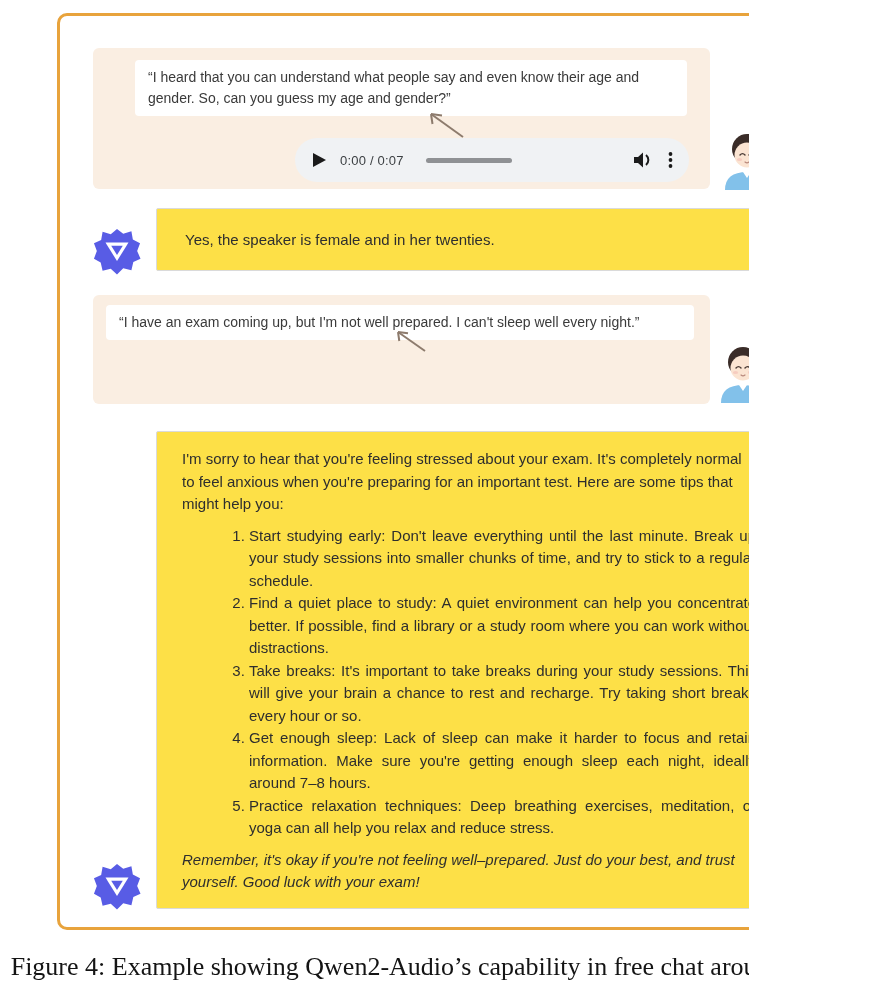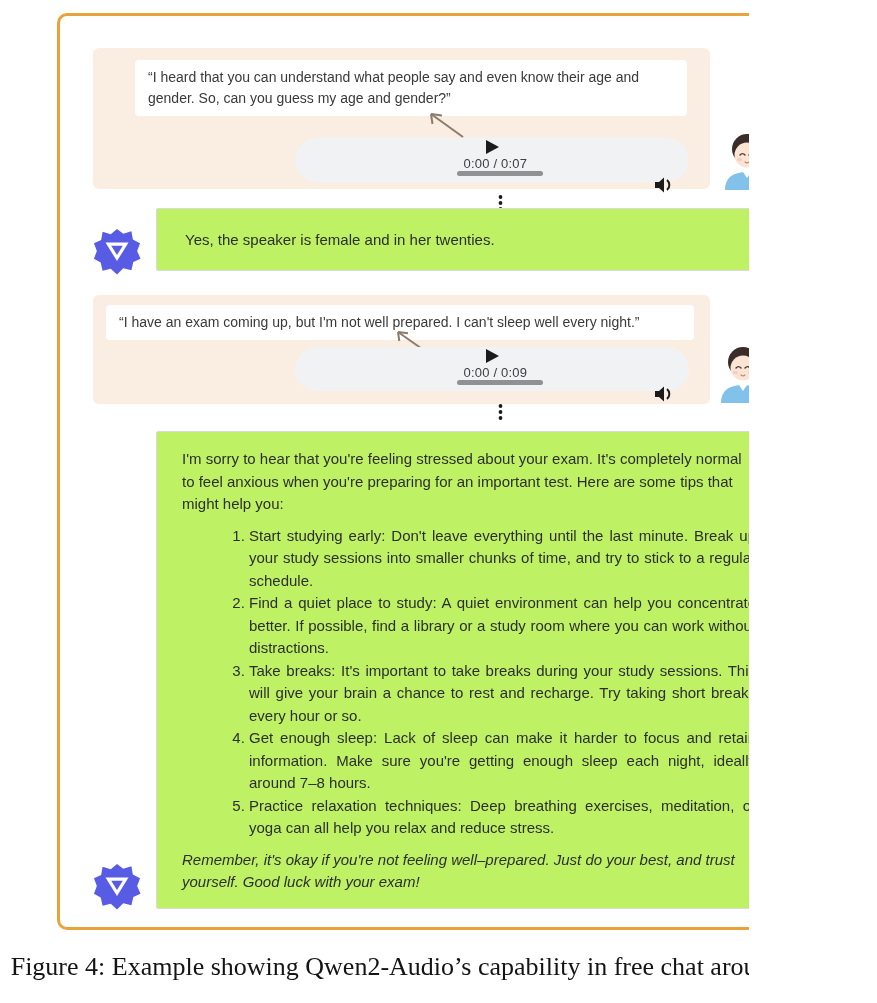--- a/index.html
+++ b/index.html
@@ -19,36 +19,36 @@
           font-size:14px;line-height:21px;color:#3a3a3a;padding:7px 13px;}
   .bubble-1{left:42px;top:12px;width:526px;}
   .bubble-2{left:13px;top:10px;width:562px;white-space:nowrap;}
 
   .bubble-arrow{position:absolute;}
   .bubble-arrow-1{left:330px;top:62px;}
   .bubble-arrow-2{left:298px;top:34px;}
 
   
   .player{position:absolute;left:202px;width:394px;height:44px;background:#f0f2f4;
-          border-radius:22px;display:flex;align-items:center;padding:0 16px;box-sizing:border-box;flex-direction:column;}
+          border-radius:22px;display:flex;align-items:center;padding:0 16px;box-sizing:border-box;}
   .player-1{top:90px;}
   .player-2{top:52px;}
   .play-btn{width:16px;height:18px;display:flex;align-items:center;flex:none;cursor:pointer;}
   .time{margin-left:13px;font-size:13px;color:#3c4043;letter-spacing:.2px;flex:none;width:70px;}
   .seek{margin-left:16px;width:86px;height:5px;border-radius:3px;background:#8f9194;flex:none;}
   .vol{margin-left:auto;flex:none;display:flex;align-items:center;}
   .kebab{margin-left:16px;flex:none;display:flex;align-items:center;}
 
   
   .avatar{position:absolute;width:56px;height:62px;}
   .avatar-1{left:659px;top:112px;}
   .avatar-2{left:655px;top:325px;}
 
   
-  .reply{position:absolute;left:96px;width:621px;background:#bef264;
+  .reply{position:absolute;left:96px;width:621px;background:#fde047;
          border:1px solid #dadada;border-radius:2px;box-sizing:border-box;font-size:15px;color:#2e2e2e;}
   .reply-1{top:192px;height:63px;display:flex;align-items:center;padding-left:28px;}
   .reply-2{top:415px;height:478px;padding:16px 20px 0 25px;line-height:22.5px;}
   .reply-2 p{margin:0 0 9px 0;}
   .reply-2 ol{margin:0 0 9px 0;padding-left:67px;}
   .reply-2 li{text-align:justify;}
   .reply-2 .outro{margin-bottom:0;font-style:italic;}
 
   
   .qwen-logo{position:absolute;left:33px;width:48px;height:48px;}
@@ -118,42 +118,20 @@
     <div class="reply reply-1">
       <span>Yes, the speaker is female and in her twenties.</span>
     </div>
 
     <div class="user-block user-block-2">
       <div class="bubble bubble-2">“I have an exam coming up, but I'm not well prepared. I can't sleep well every night.”</div>
       <svg class="bubble-arrow bubble-arrow-2" width="40" height="24" viewBox="0 0 40 24">
         <path d="M34 22 L7 3" stroke="#8d7b6d" stroke-width="2" fill="none"></path>
         <path d="M7 3 L17 4.2 M7 3 L8.3 12" stroke="#8d7b6d" stroke-width="2" fill="none"></path>
       </svg>
-      <div class="player player-2">
-        <div class="play-btn">
-          <svg width="16" height="18" viewBox="0 0 16 18">
-            <polygon points="2,2 15,9 2,16" fill="#1b1b1b"></polygon>
-          </svg>
-        </div>
-        <div class="time">0:00 / 0:09</div>
-        <div class="seek"></div>
-        <div class="vol">
-          <svg width="20" height="18" viewBox="0 0 20 18">
-            <path d="M2 6 h4 l5 -4.5 v15 l-5 -4.5 h-4 z" fill="#1b1b1b"></path>
-            <path d="M14 4 a6.5 6.5 0 0 1 0 10" stroke="#1b1b1b" stroke-width="2" fill="none"></path>
-          </svg>
-        </div>
-        <div class="kebab">
-          <svg width="5" height="18" viewBox="0 0 5 18">
-            <circle cx="2.5" cy="3" r="1.9" fill="#1b1b1b"></circle>
-            <circle cx="2.5" cy="9" r="1.9" fill="#1b1b1b"></circle>
-            <circle cx="2.5" cy="15" r="1.9" fill="#1b1b1b"></circle>
-          </svg>
-        </div>
-      </div>
     </div>
 
     <svg class="avatar avatar-2" viewBox="0 0 56 62">
       <circle cx="28" cy="21" r="15" fill="#3a2c28"></circle>
       <circle cx="28" cy="27" r="12.5" fill="#fbe4d2"></circle>
       <path d="M21 27 q2.5 -2.8 5 0" stroke="#4a3b35" stroke-width="1.4" fill="none" stroke-linecap="round"></path>
       <path d="M30 27 q2.5 -2.8 5 0" stroke="#4a3b35" stroke-width="1.4" fill="none" stroke-linecap="round"></path>
       <ellipse cx="20.5" cy="31.5" rx="2.6" ry="1.6" fill="#f5c6bc" opacity=".8"></ellipse>
       <ellipse cx="35.5" cy="31.5" rx="2.6" ry="1.6" fill="#f5c6bc" opacity=".8"></ellipse>
       <path d="M26 34 q2 1.6 4 0" stroke="#b98a7d" stroke-width="1.2" fill="none" stroke-linecap="round"></path>

